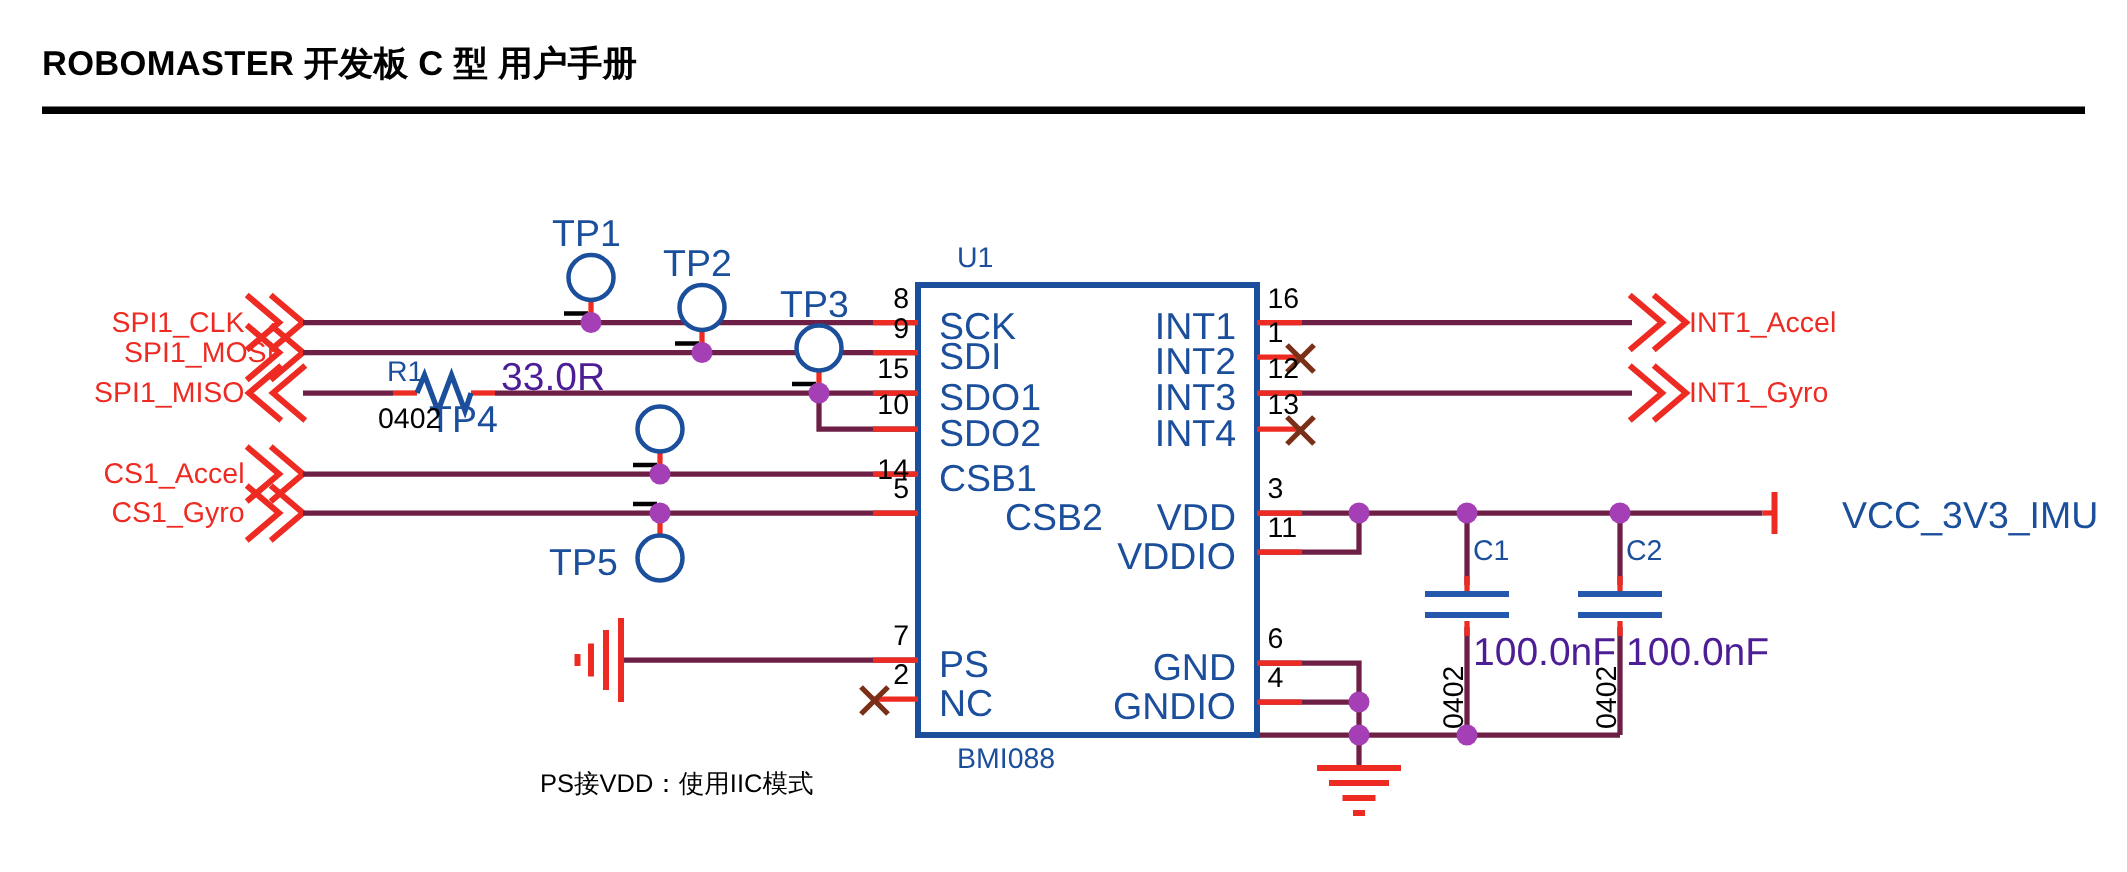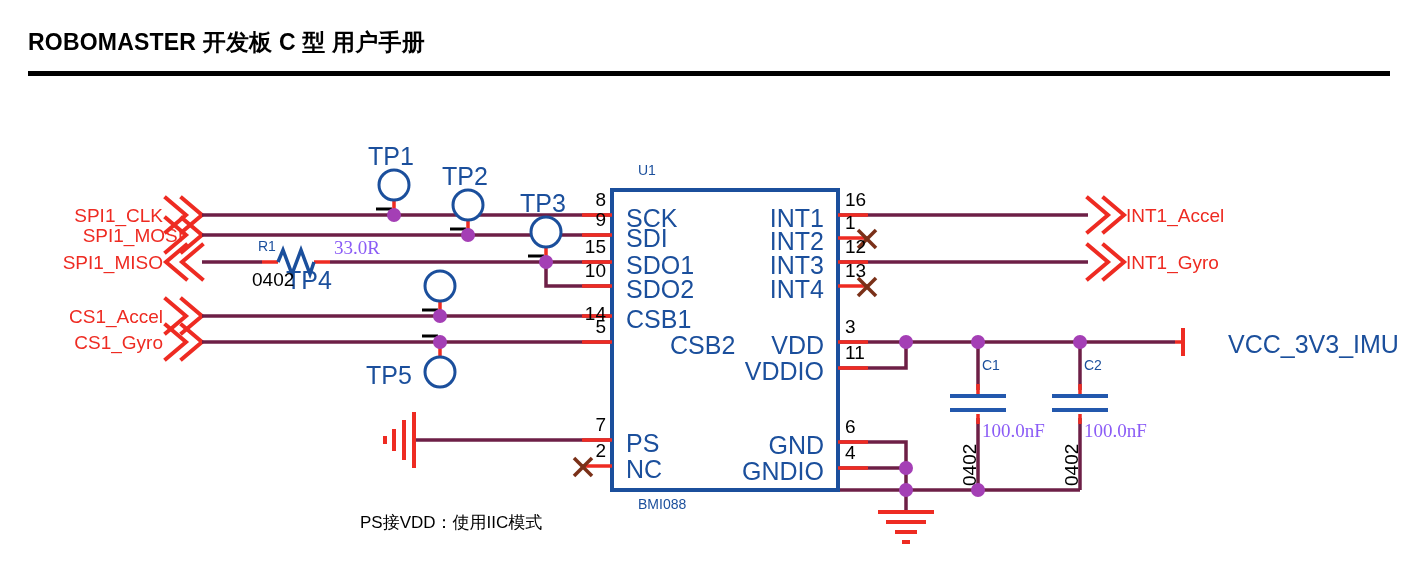--- a/index.html
+++ b/index.html
@@ -14,22 +14,22 @@
   #header-rule{position:absolute;left:28px;top:71px;width:1362px;height:5px;background:#000;}
 
   
   #schematic{position:absolute;left:0;top:90px;width:1418px;height:491px;}
   #svg-root{position:absolute;left:0;top:0;}
 
   
   .lbl{position:absolute;white-space:nowrap;line-height:1;}
   .net-red{color:#ee2b22;font-size:19px;}
   .pin-blue{color:#1b4f9c;font-size:25px;}
-  .des-blue{color:#1b4f9c;font-size:14px;}
-  .val-blue{color:#8b5cf6;font-size:19px;font-family:Liberation Serif, serif;}
+  .des-blue{color:#1b4f9c;font-size:19px;}
+  .val-blue{color:#4c1d95;font-size:26px;}
   .num-black{color:#000;font-size:19px;text-align:center;}
   .blk{color:#000;font-size:19px;}
   .note{color:#000;font-size:17px;line-height:1.15;}
   .rot{transform:rotate(-90deg);transform-origin:left top;}
   .ralign{text-align:right;}
 </style>
 </head>
 <body>
 
 <div id="doc-header">

